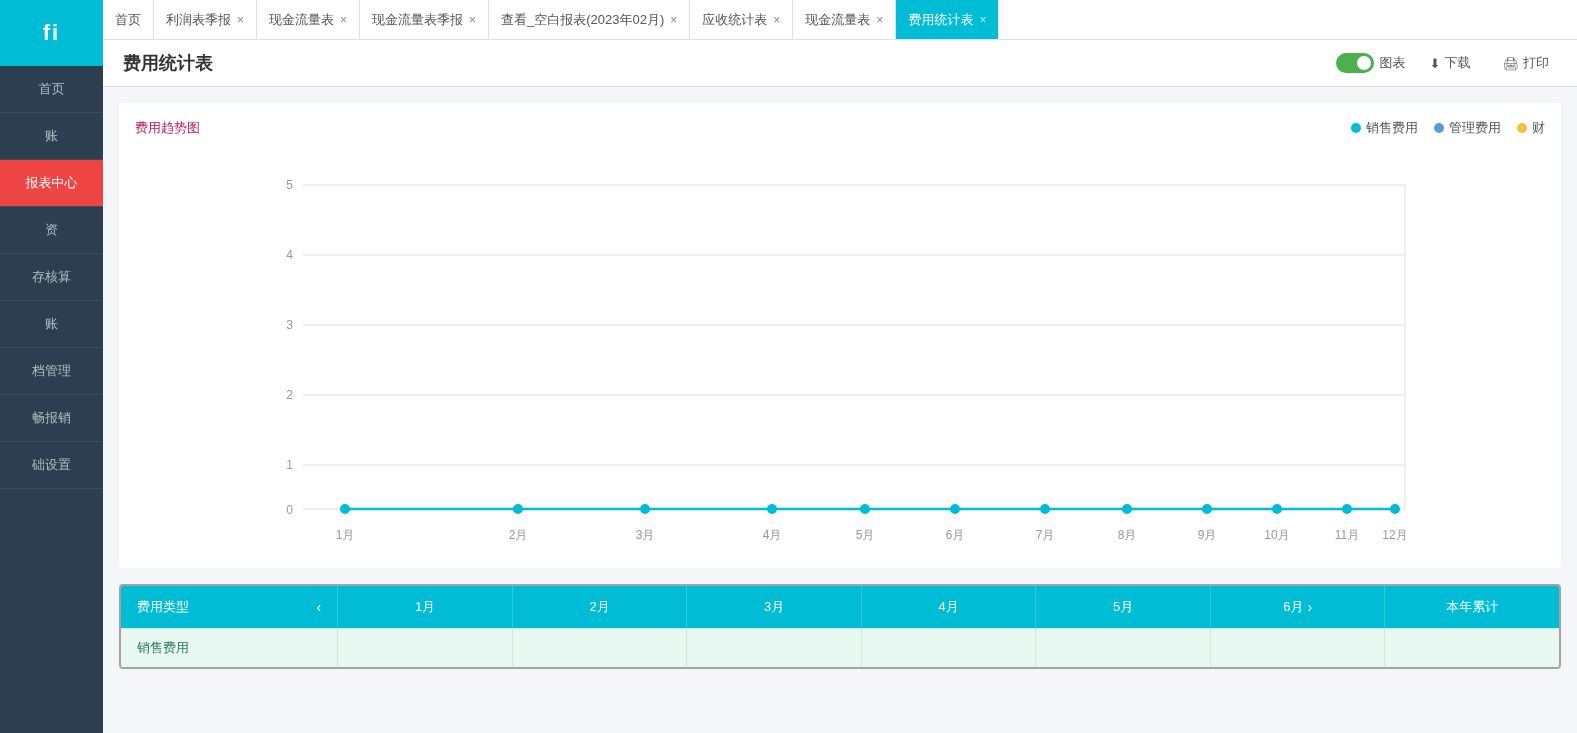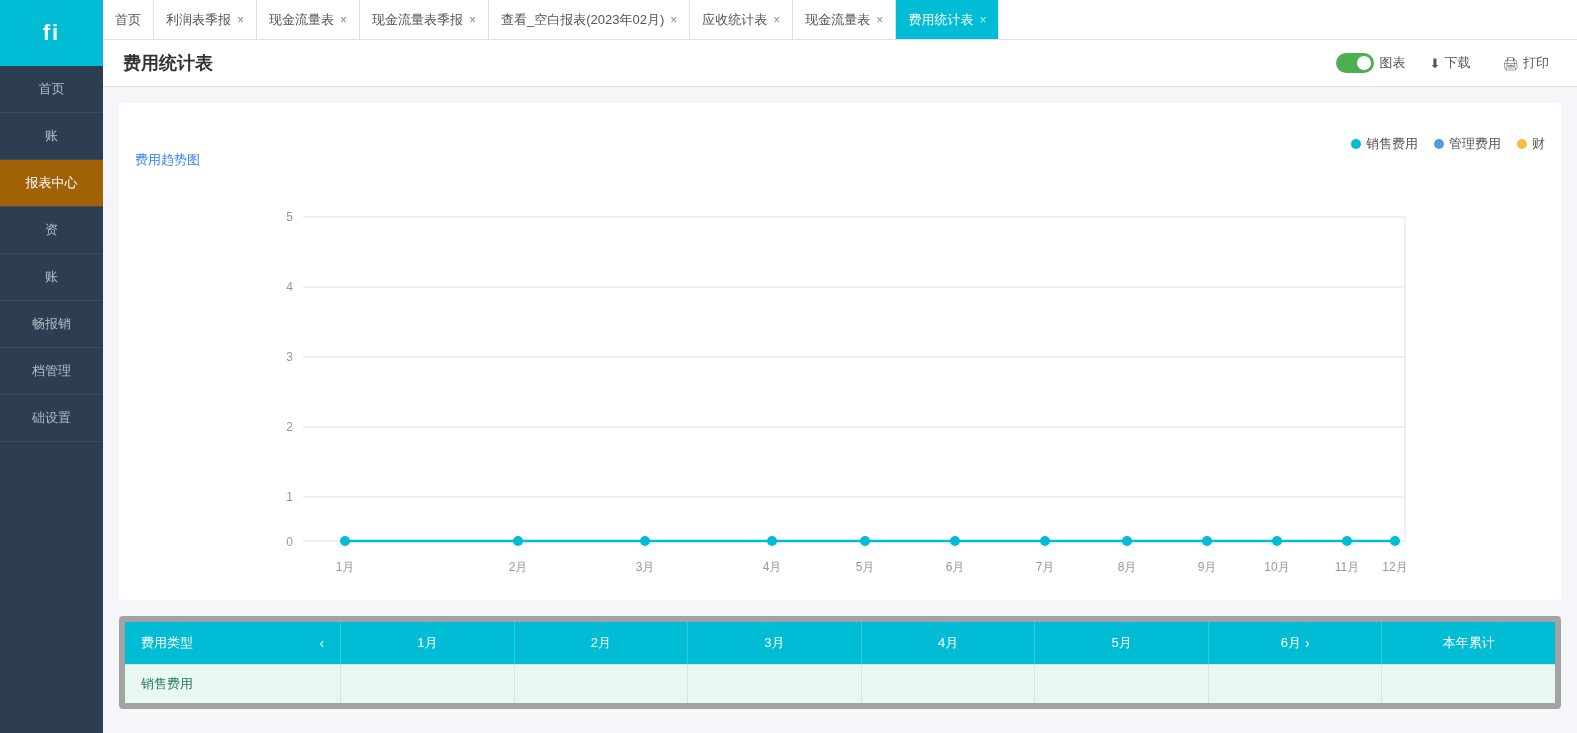--- a/index.html
+++ b/index.html
@@ -28,21 +28,21 @@
       letter-spacing: 2px;
     }
     .sidebar-item {
       padding: 14px 10px;
       font-size: 13px;
       color: #b0bec5;
       cursor: pointer;
       text-align: center;
       border-bottom: 1px solid #3a4d5e;
     }
-    .sidebar-item.active { background: #a16207; color: white; }
+    .sidebar-item.active { background: #ef4444; color: white; }
 
     
     .main {
       flex: 1;
       display: flex;
       flex-direction: column;
       overflow: hidden;
       background: #f0f2f5;
     }
 
@@ -151,22 +151,21 @@
       border-radius: 4px;
     }
     .chart-header {
       display: flex;
       align-items: center;
       justify-content: space-between;
       margin-bottom: 12px;
     }
     .chart-title {
       font-size: 13px;
-      color: #3b82f6;
-      margin-top: 32px;
+      color: #be185d;
     }
     .chart-legend {
       display: flex;
       align-items: center;
       gap: 16px;
       font-size: 13px;
       color: #555;
     }
     .legend-item {
       display: flex;
@@ -183,21 +182,21 @@
     .chart-container {
       width: 100%;
       overflow: hidden;
     }
 
     
     .table-section {
       margin: 0 16px 16px 16px;
       border-radius: 4px;
       overflow: hidden;
-      border: 6px solid #a3a3a3;
+      border: 2px solid #a3a3a3;
     }
     .table-header-row {
       display: flex;
       background: #00bcd4;
       color: white;
       font-size: 13px;
     }
     .th-cell {
       padding: 12px 10px;
       flex: 1;
@@ -248,23 +247,24 @@
   </style>
 </head>
 <body>
 
 <div class="sidebar">
   <div class="sidebar-logo">fi</div>
   <div class="sidebar-item">首页</div>
   <div class="sidebar-item">账</div>
   <div class="sidebar-item active">报表中心</div>
   <div class="sidebar-item">资</div>
+  <div class="sidebar-item">存核算</div>
   <div class="sidebar-item">账</div>
+  <div class="sidebar-item">档管理</div>
   <div class="sidebar-item">畅报销</div>
-  <div class="sidebar-item">档管理</div>
   <div class="sidebar-item">础设置</div>
 </div>
 
 <div class="main">
 
   <div class="tab-bar">
     <div class="tab">
       <span>首页</span>
     </div>
     <div class="tab">

